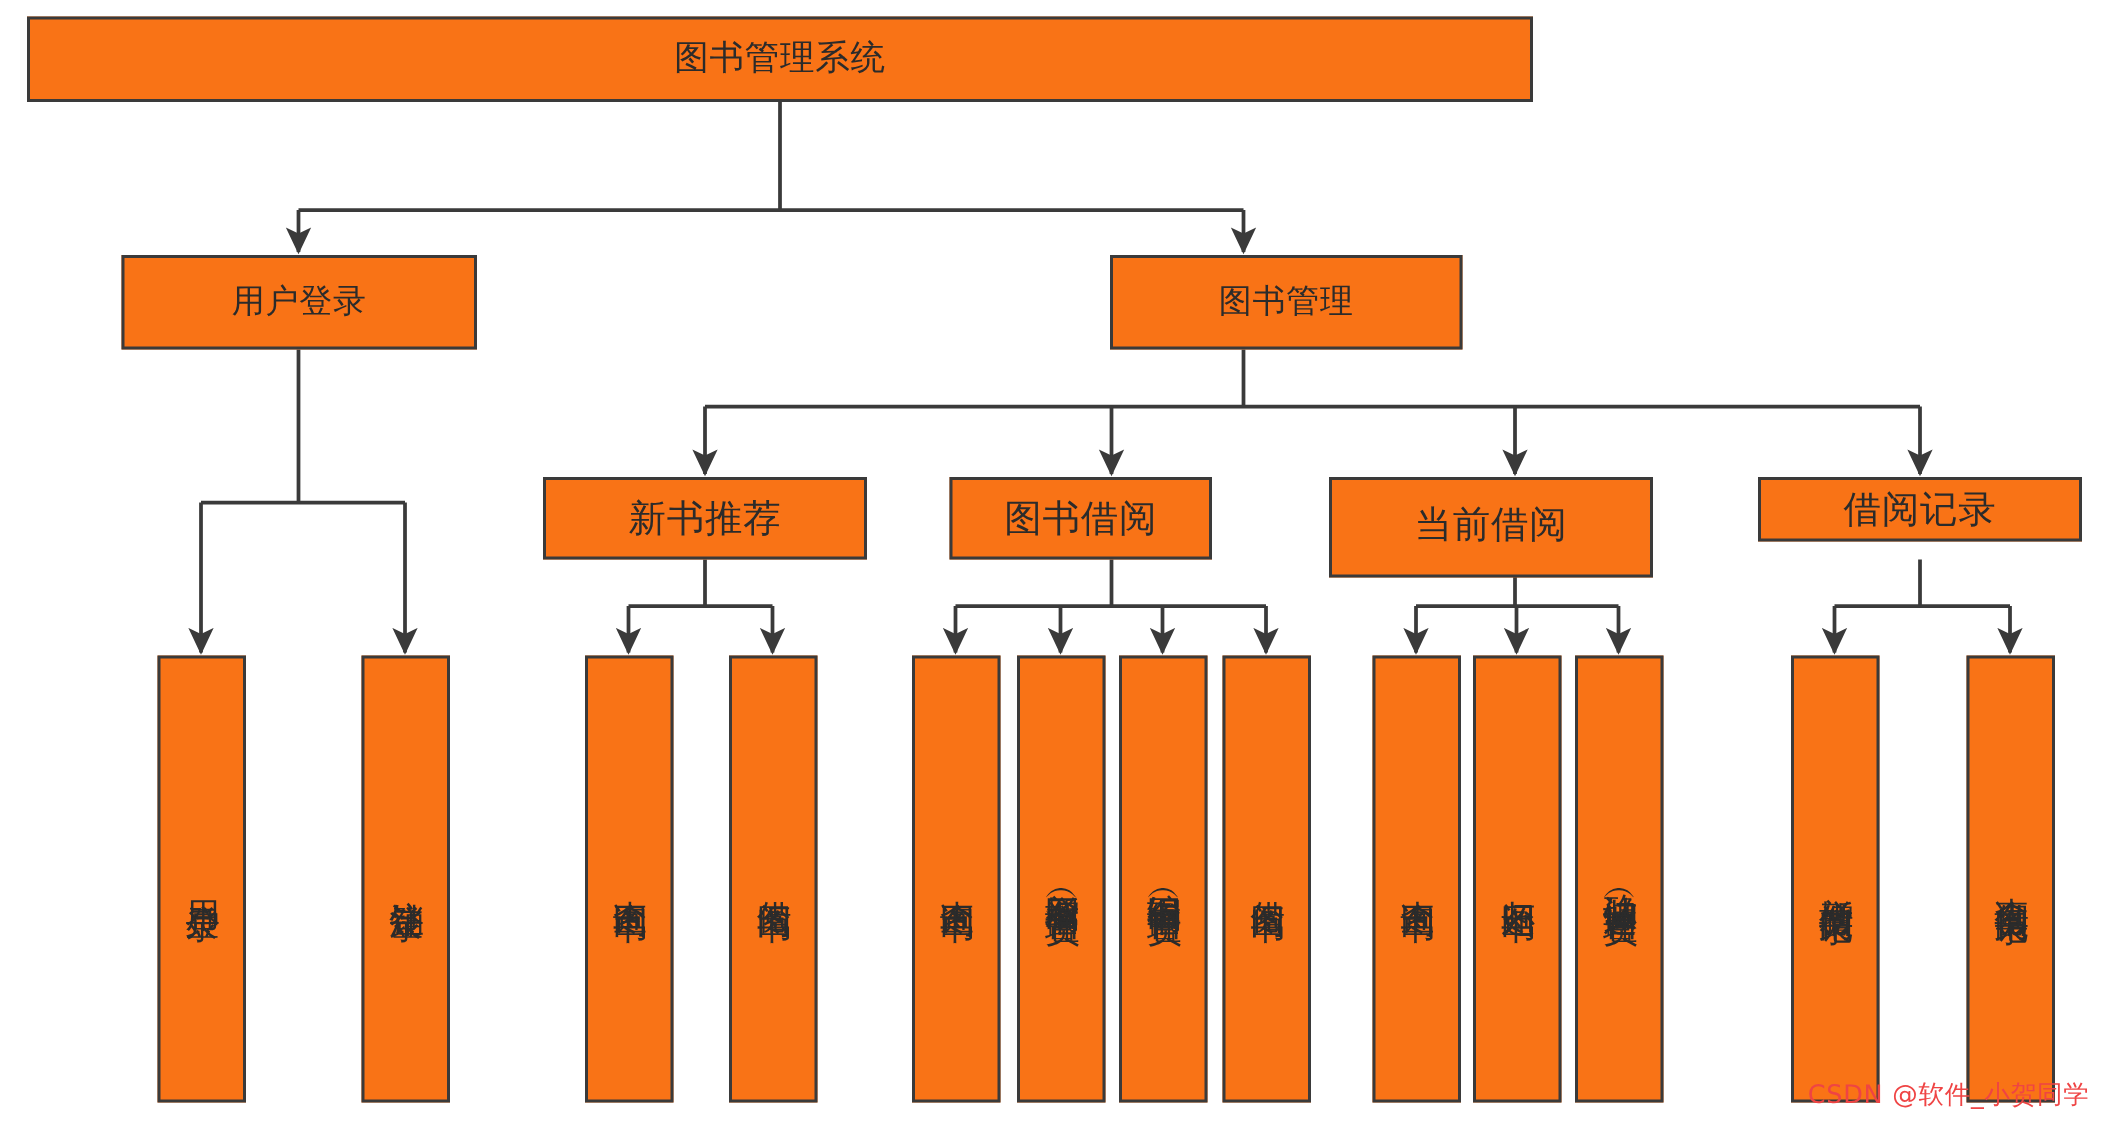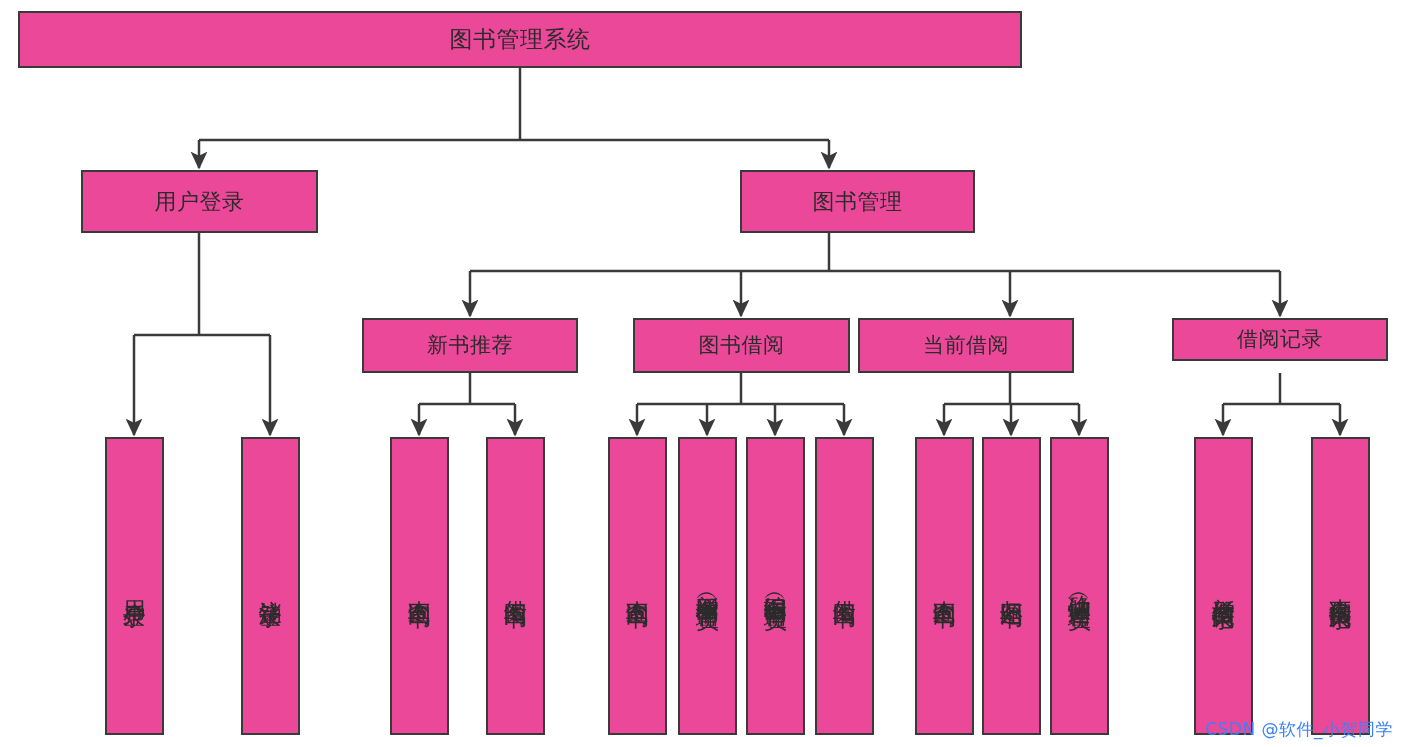--- a/index.html
+++ b/index.html
@@ -23,59 +23,59 @@
     left: 0;
     top: 0;
     width: 1405px;
     height: 747px;
     pointer-events: none;
   }
   .node {
     position: absolute;
     box-sizing: border-box;
     border: 2.5px solid #3a3a3a;
-    background: #ec4899;
+    background: #f97316;
     display: flex;
     align-items: center;
     justify-content: center;
     color: #2b2b2b;
   }
   .node .label {
     display: block;
     text-align: center;
     line-height: 1.18;
     letter-spacing: 0.5px;
   }
   .node-root .label {
     font-size: 23px;
   }
   .node-l1 .label {
     font-size: 22px;
   }
   .node-l2 .label {
-    font-size: 21px;
+    font-size: 25px;
   }
   .node-leaf {
     align-items: center;
     justify-content: center;
   }
   .node-leaf .label {
     writing-mode: vertical-rl;
     text-orientation: upright;
     font-size: 23px;
     line-height: 1.06;
     letter-spacing: 2px;
     white-space: nowrap;
   }
   #watermark {
     position: absolute;
     right: 12px;
     bottom: 6px;
     font-size: 17px;
-    color: #3b82f6;
+    color: #ef4444;
     letter-spacing: 0.5px;
     white-space: nowrap;
   }
 </style>
 </head>
 <body>
 
 <div id="diagram-root">
 
   <svg id="edge-layer" viewBox="0 0 1405 747" width="1405" height="747">
@@ -135,24 +135,24 @@
   <div class="node node-l1" style="left:81px; top:170px; width:237px; height:63px;">
     <span class="label">用户登录</span>
   </div>
   <div class="node node-l1" style="left:712px; top:170px; width:235px; height:63px;margin-left:28px;">
     <span class="label">图书管理</span>
   </div>
 
   <div class="node node-l2" style="left:362px; top:318px; width:216px; height:55px;">
     <span class="label">新书推荐</span>
   </div>
-  <div class="node node-l2" style="left:633px; top:318px; width:217px; height:55px;">
+  <div class="node node-l2" style="left:633px; top:318px; width:175px; height:55px;">
     <span class="label">图书借阅</span>
   </div>
-  <div class="node node-l2" style="left:858px; top:318px; width:216px; height:55px;">
+  <div class="node node-l2" style="left:886px; top:318px; width:216px; height:67px;font-family:Liberation Mono, monospace;">
     <span class="label">当前借阅</span>
   </div>
   <div class="node node-l2" style="left:1172px; top:318px; width:216px; height:43px;">
     <span class="label">借阅记录</span>
   </div>
 
   <div class="node node-leaf" style="left:105px; top:437px; width:59px; height:298px;">
     <span class="label">用户登录</span>
   </div>
   <div class="node node-leaf" style="left:241px; top:437px; width:59px; height:298px;">

